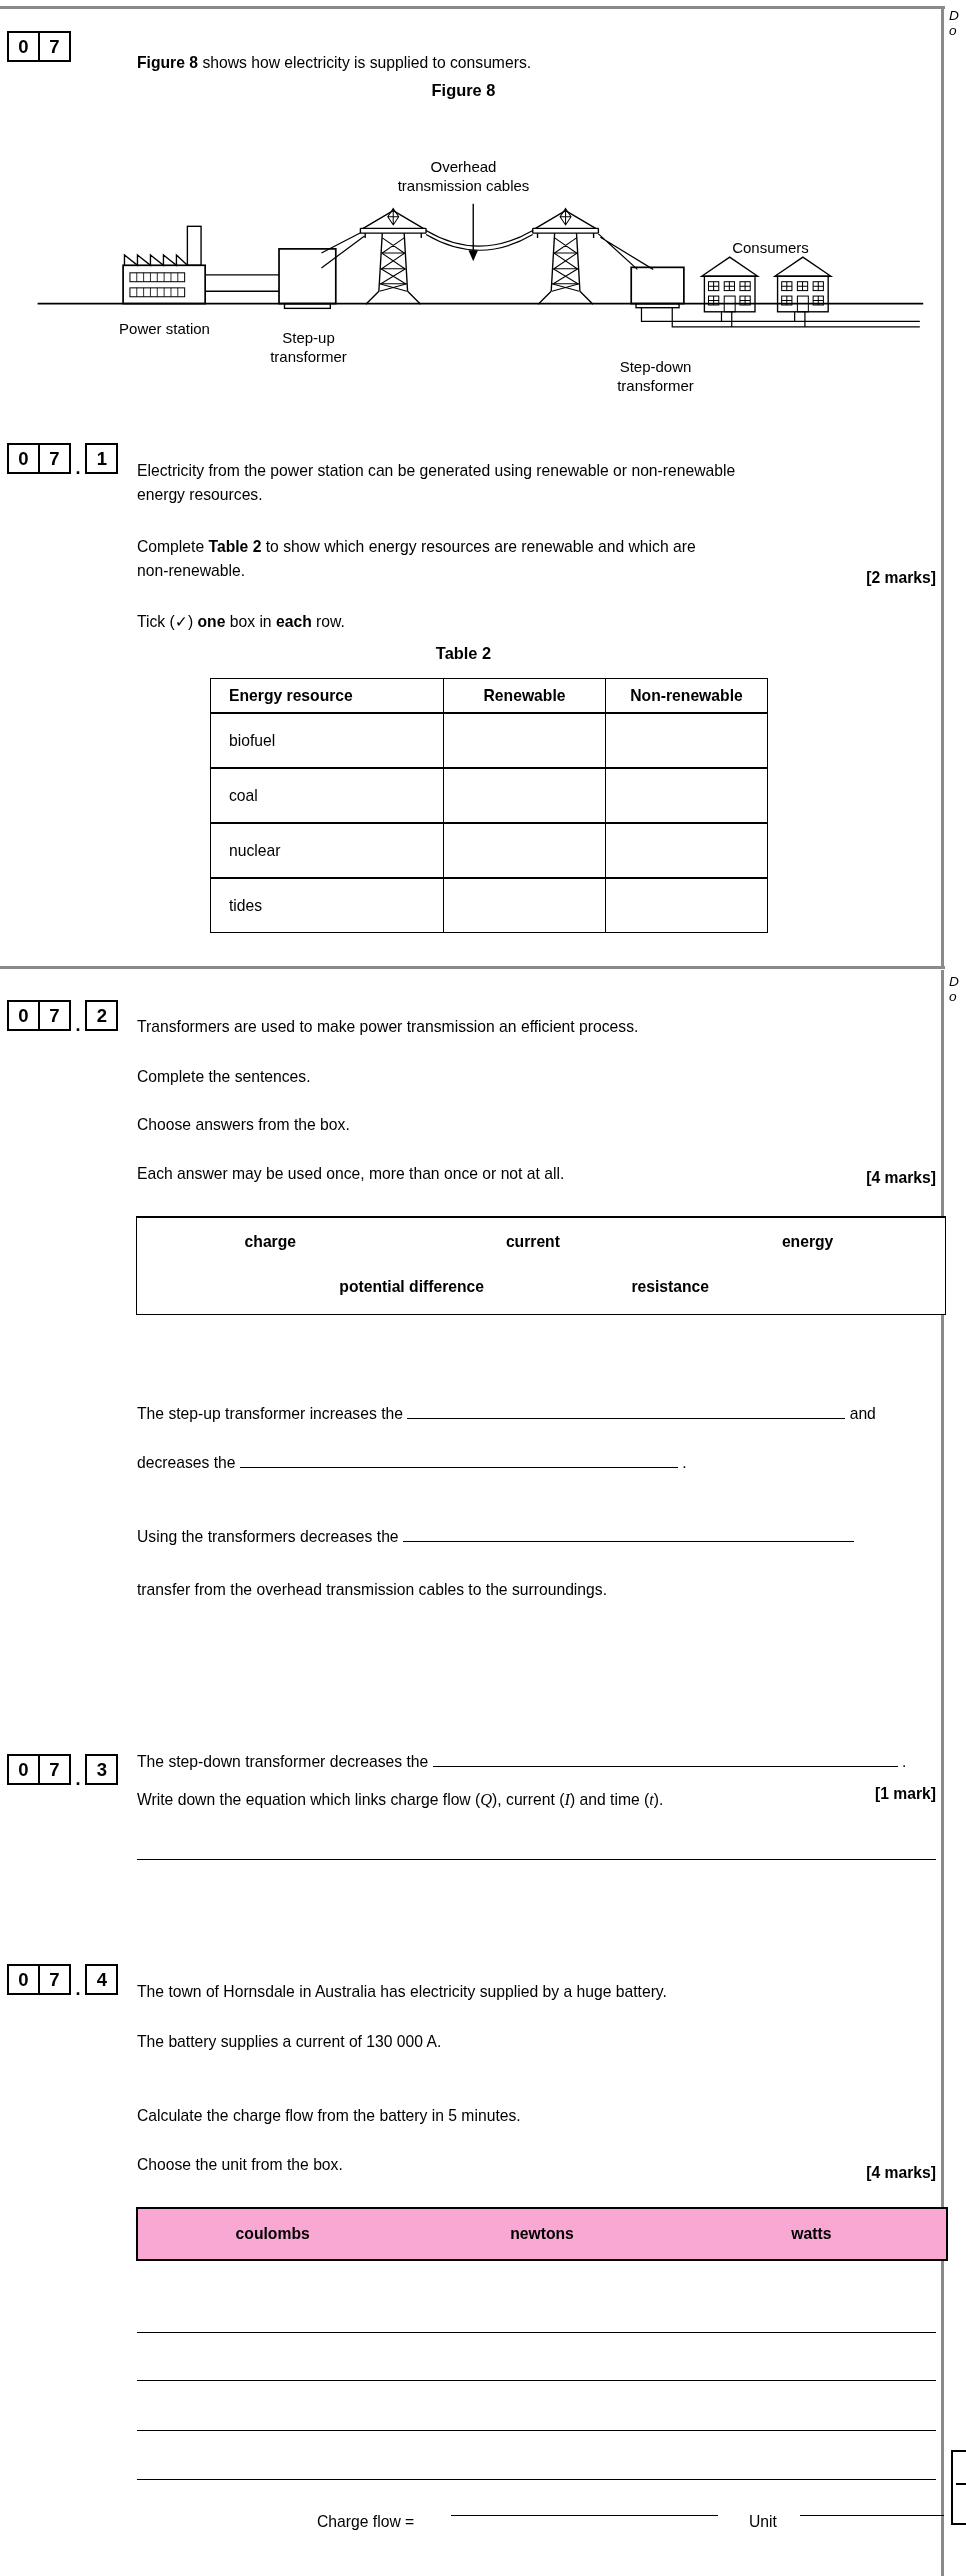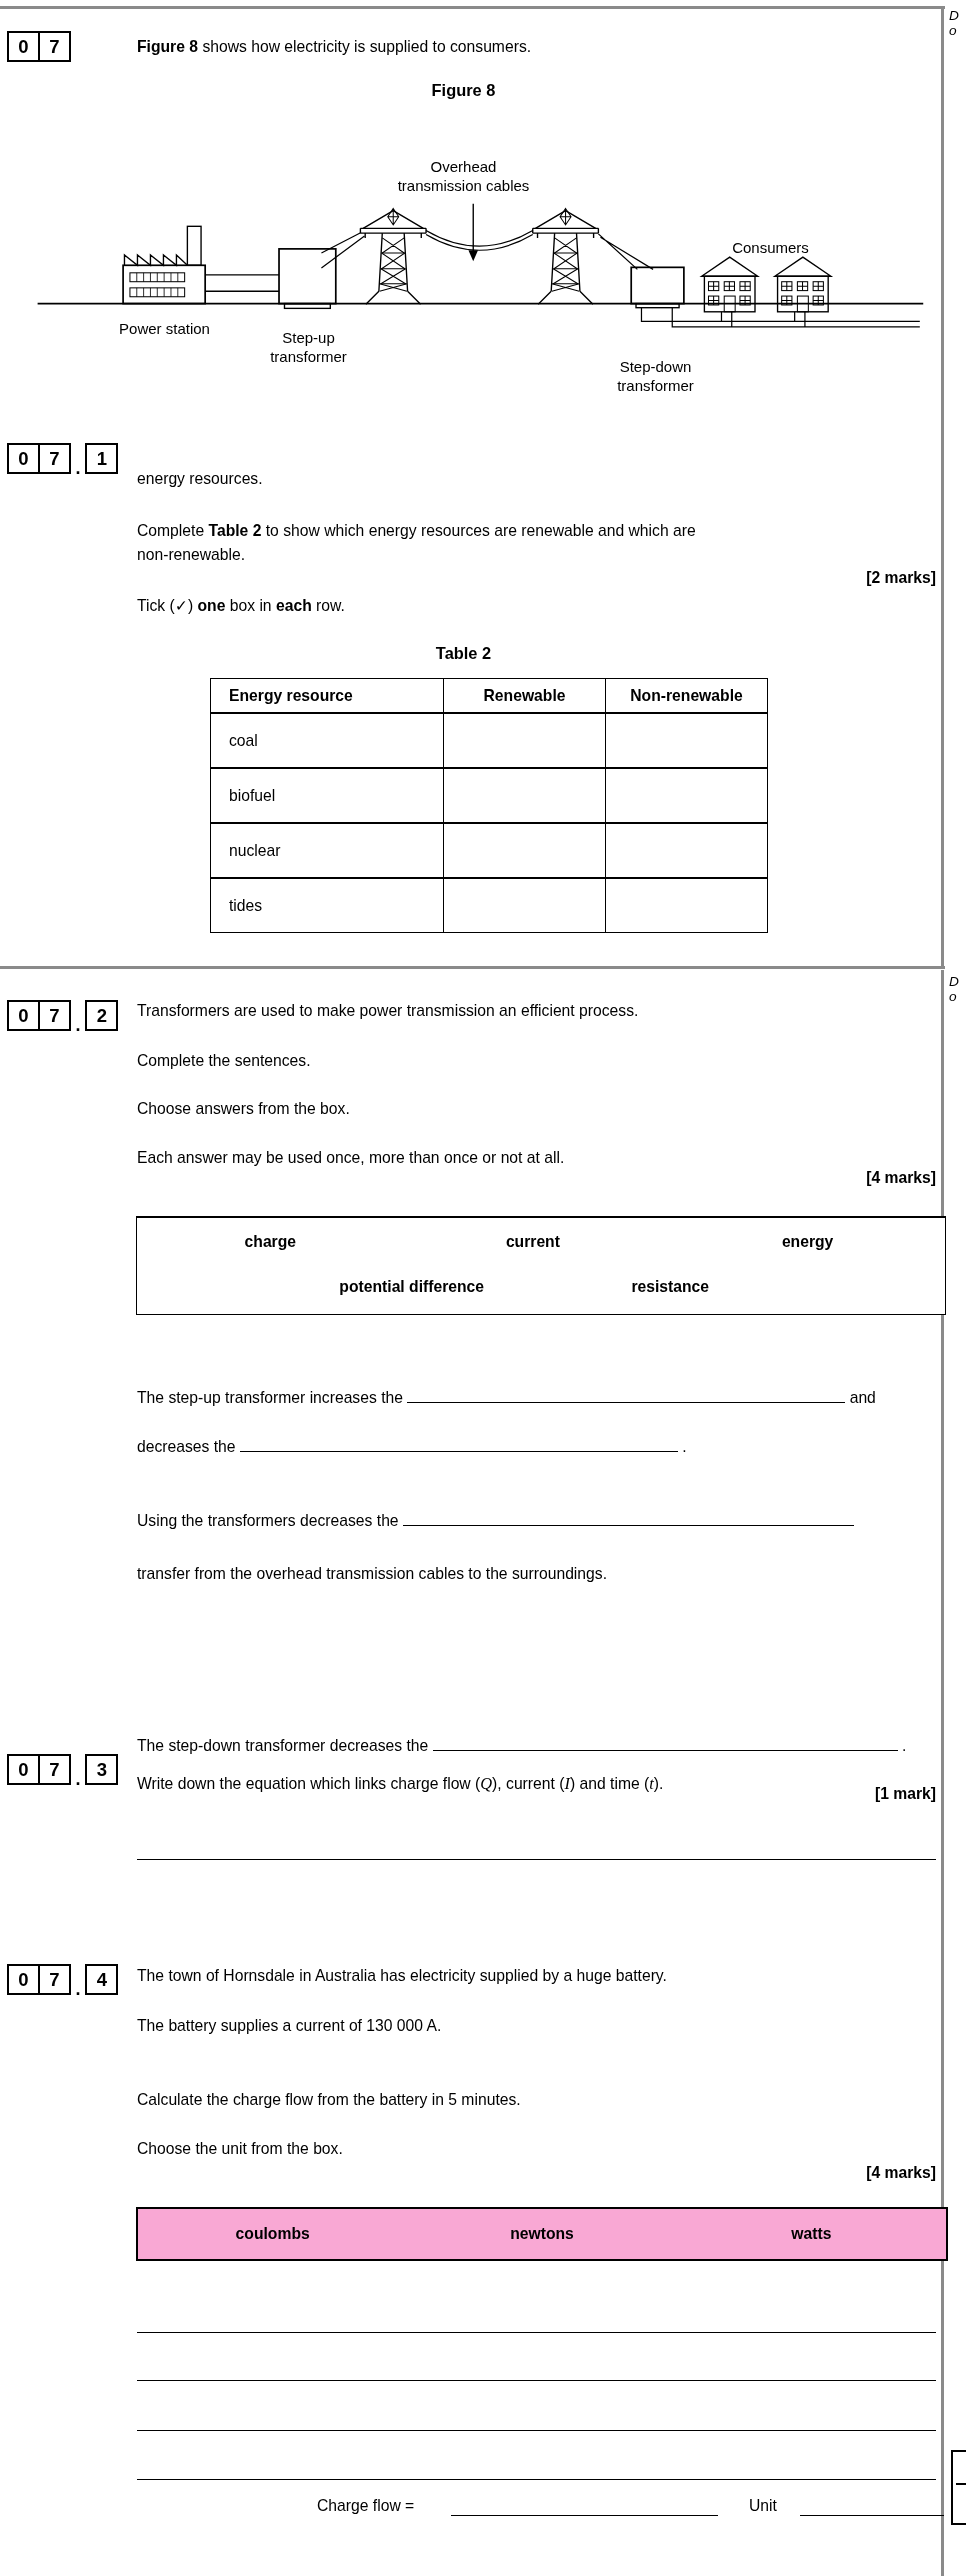--- a/index.html
+++ b/index.html
@@ -1,18 +1,18 @@
 <!DOCTYPE html>
 <html style="font-size:11px"><head>
 <meta charset="utf-8">
 <style>
   html,body{margin:0;padding:0;background:#fff;}
   .page{position:relative;width:967px;height:2576px;background:#fff;overflow:hidden;
         font-family:"Liberation Sans",sans-serif;color:#000;}
-  .t{position:absolute;font-size:15.7px;white-space:nowrap;}
+  .t{position:absolute;font-size:15.7px;white-space:nowrap;margin-top:16px;}
   .b{font-weight:bold;}
   .marks{position:absolute;right:31px;font-weight:bold;font-size:15.7px;white-space:nowrap;}
   .qwrap{position:absolute;display:flex;align-items:flex-start;}
   .qcell{width:29px;height:27px;border:2.1px solid #000;display:flex;align-items:center;
          justify-content:center;font-weight:bold;font-size:18.5px;background:#fff;}
   .qcell.left{border-right:1px solid #000;}
   .qcell.right{border-left:1px solid #000;}
   .qdot{font-weight:bold;font-size:18px;margin:0 4.8px;align-self:flex-end;line-height:1;transform:translateY(2.7px);}
   .blank{display:inline-block;border-bottom:1.4px solid #000;height:13.7px;}
   .hr{position:absolute;height:0;border-top:1.4px solid #000;}
@@ -155,43 +155,44 @@
       <rect x="33" y="203" width="16" height="23" stroke-width="1.5"></rect>
     </g>
   </svg>
 
   <div class="qwrap" style="left:6.8px;top:443px;">
     <div class="qcell left">0</div>
     <div class="qcell right">7</div>
     <div class="qdot">.</div>
     <div class="qcell">1</div>
   </div>
+  <div class="t" style="left:137px;top:446px;">Electricity from the power station can be generated using renewable or non-renewable</div>
   <div class="t" style="left:137px;top:470px;">energy resources.</div>
   <div class="t" style="left:137px;top:522px;"><span>Complete </span><span class="b">Table 2</span><span> to show which energy resources are renewable and which are</span></div>
   <div class="t" style="left:137px;top:546px;">non-renewable.</div>
   <div class="marks" style="top:569px;">[2 marks]</div>
   <div class="t" style="left:137px;top:596px;"><span>Tick (✓) </span><span class="b">one</span><span> box in </span><span class="b">each</span><span> row.</span></div>
   <div class="figcap" style="top:644px;">Table 2</div>
 
   <table class="t2">
     <thead>
       <tr>
         <th class="c1">Energy resource</th>
         <th class="c2">Renewable</th>
         <th class="c3">Non-renewable</th>
       </tr>
     </thead>
     <tbody>
       <tr>
+        <td class="c1">biofuel</td>
+        <td class="c2"></td>
+        <td class="c3"></td>
+      </tr>
+      <tr>
         <td class="c1">coal</td>
-        <td class="c2"></td>
-        <td class="c3"></td>
-      </tr>
-      <tr>
-        <td class="c1">biofuel</td>
         <td class="c2"></td>
         <td class="c3"></td>
       </tr>
       <tr>
         <td class="c1">nuclear</td>
         <td class="c2"></td>
         <td class="c3"></td>
       </tr>
       <tr>
         <td class="c1">tides</td>

